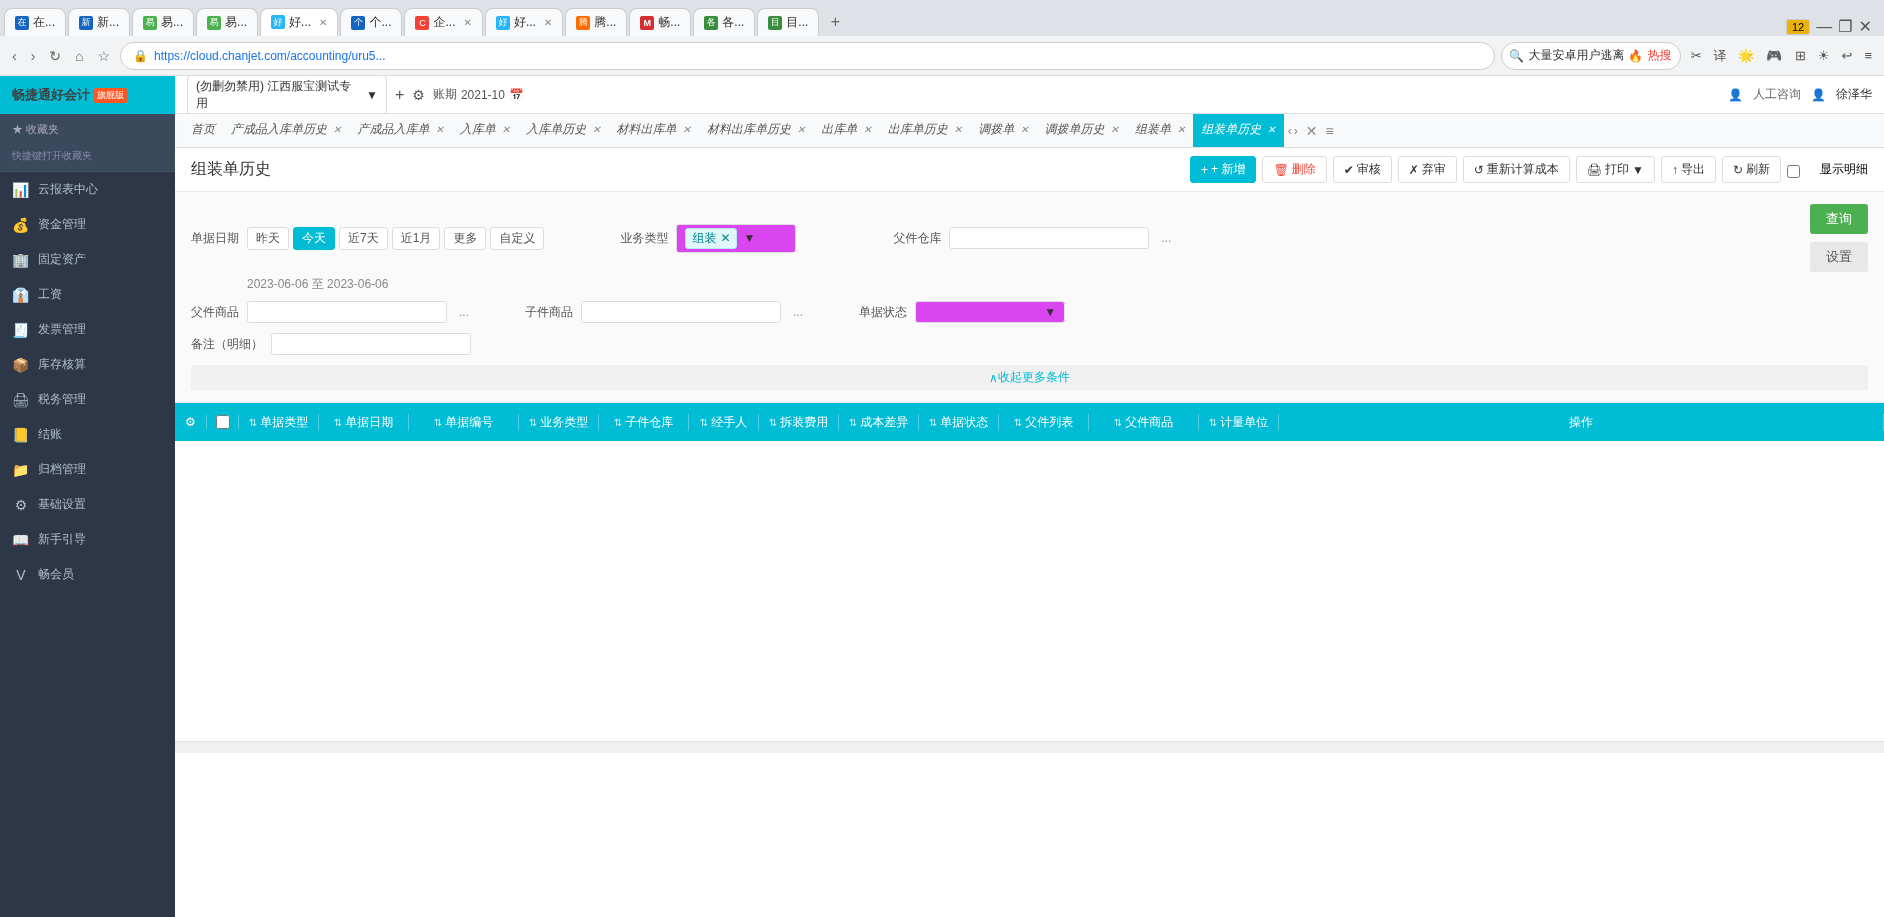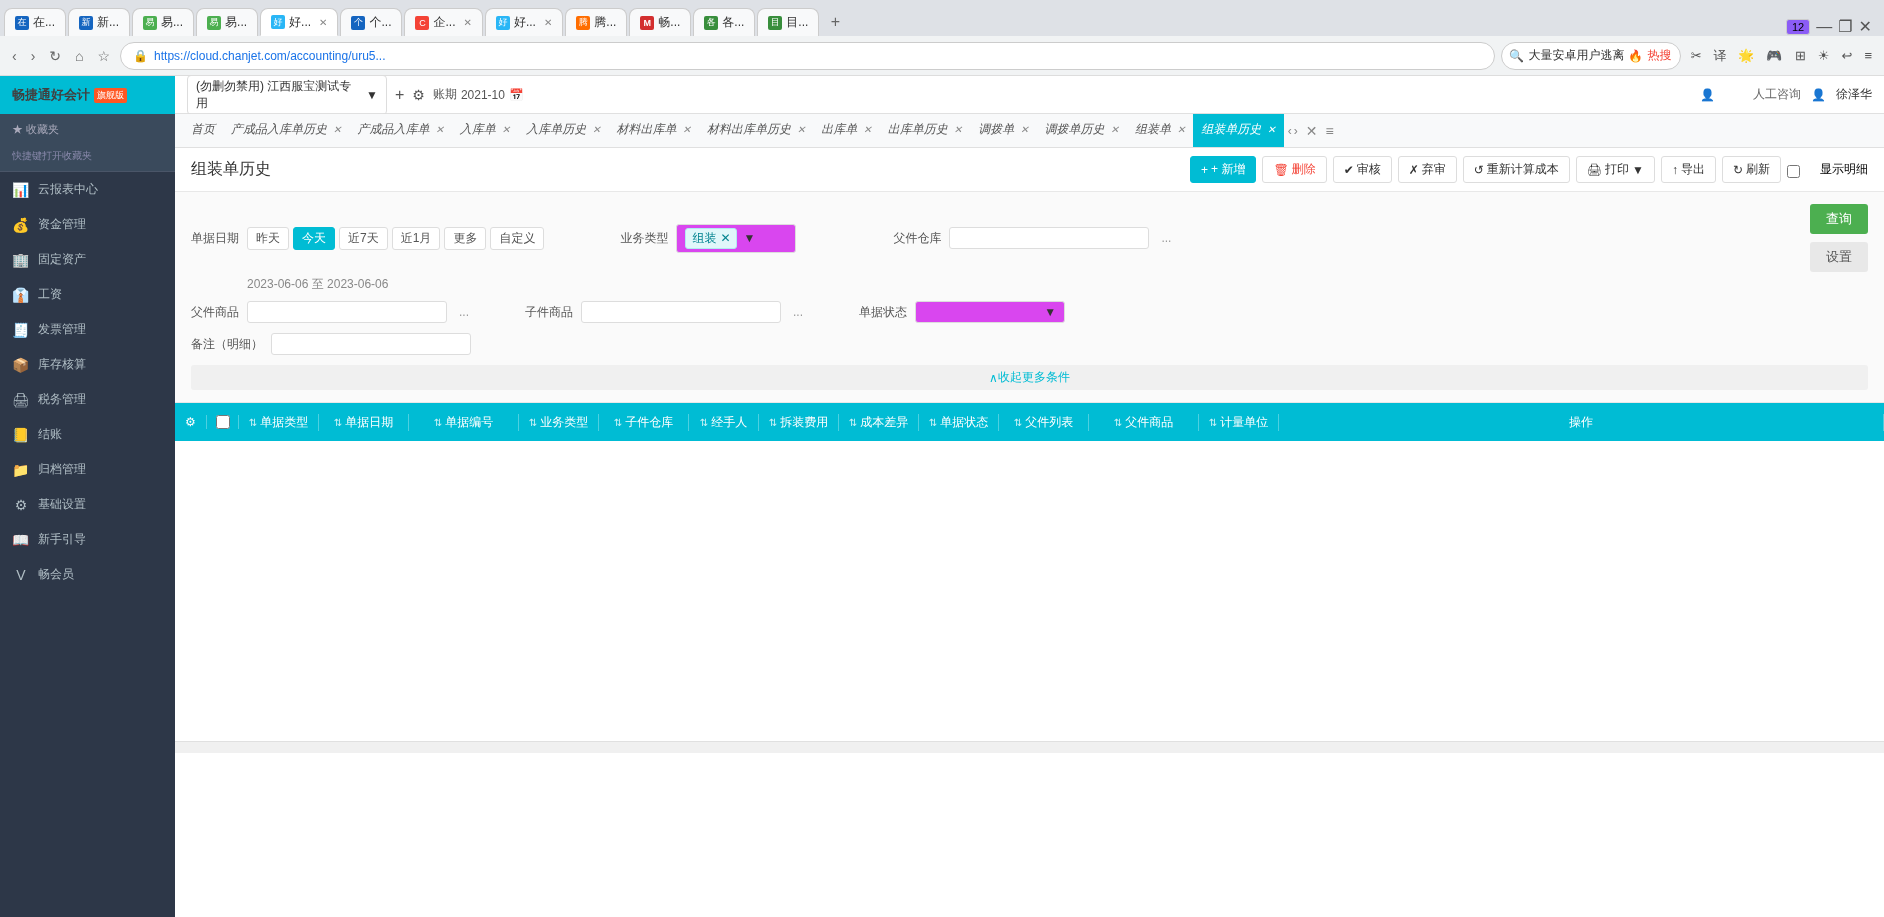--- a/index.html
+++ b/index.html
@@ -38,21 +38,21 @@
 
     
     .main-content { flex: 1; display: flex; flex-direction: column; overflow: hidden; background: #fff; }
 
     
     .header-bar { display: flex; align-items: center; padding: 6px 12px; background: #fff; border-bottom: 1px solid #e0e0e0; height: 38px; gap: 8px; }
     .company-selector { display: flex; align-items: center; border: 1px solid #ddd; border-radius: 4px; padding: 2px 8px; font-size: 12px; color: #333; cursor: pointer; gap: 4px; max-width: 200px; }
     .period-selector { display: flex; align-items: center; gap: 4px; font-size: 12px; color: #555; }
     .period-calendar-icon { color: #00bcd4; }
     .header-right { margin-left: auto; display: flex; align-items: center; gap: 10px; }
-    .header-right .support { font-size: 12px; color: #666; margin-left: 28px; }
+    .header-right .support { font-size: 12px; color: #666; }
     .header-right .user { font-size: 12px; color: #333; }
 
     
     .nav-tabs { display: flex; align-items: center; background: #f8f9fa; border-bottom: 1px solid #e0e0e0; padding: 0 8px; height: 34px; overflow-x: auto; white-space: nowrap; }
     .nav-tab { display: inline-flex; align-items: center; padding: 0 8px; height: 34px; font-size: 12px; color: #555; cursor: pointer; border-bottom: 2px solid transparent; gap: 4px; flex-shrink: 0; font-style: italic; }
     .nav-tab.active { color: #fff; background: #00bcd4; border-bottom: 2px solid #00bcd4; }
     .nav-tab .close-btn { color: #888; font-size: 10px; margin-left: 2px; }
     .nav-tab.active .close-btn { color: #fff; }
     .nav-tab-arrows { display: flex; align-items: center; gap: 2px; padding: 0 4px; }
 
@@ -177,21 +177,21 @@
       <div class="tab-icon" style="background:#388E3C;color:#fff;display:flex;align-items:center;justify-content:center;font-size:9px;">各</div>
       <span>各...</span>
     </div>
 
     <div class="browser-tab">
       <div class="tab-icon" style="background:#388E3C;color:#fff;display:flex;align-items:center;justify-content:center;font-size:9px;">目</div>
       <span>目...</span>
     </div>
     <div class="tab-new">+</div>
     <div style="margin-left:auto;display:flex;align-items:center;gap:6px;padding:0 8px;">
-      <span style="background:#8b5cf6;border:1px solid #ccc;border-radius:3px;padding:1px 5px;font-size:11px;">12</span>
+      <span style="background:#eab308;border:1px solid #ccc;border-radius:3px;padding:1px 5px;font-size:11px;">12</span>
       <span style="font-size:16px;color:#555;cursor:pointer;">—</span>
       <span style="font-size:16px;color:#555;cursor:pointer;">❐</span>
       <span style="font-size:16px;color:#555;cursor:pointer;">✕</span>
     </div>
   </div>
 
   <div class="browser-toolbar">
     <button class="nav-btn">‹</button>
     <button class="nav-btn">›</button>
     <button class="nav-btn">↻</button>

